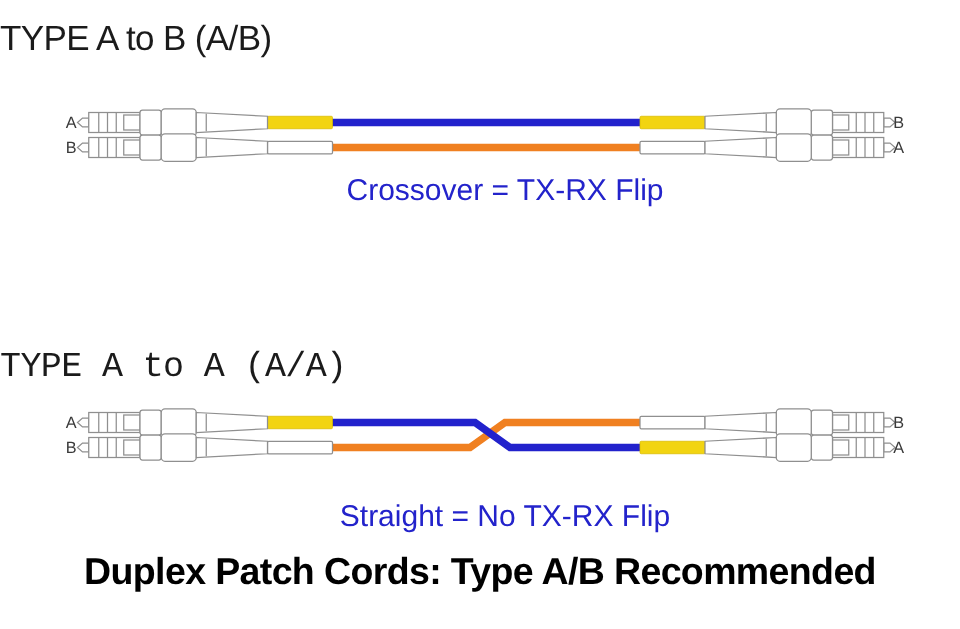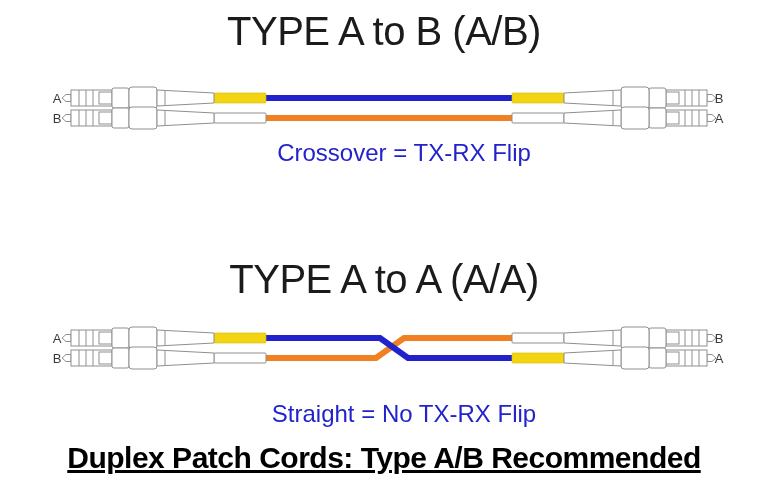--- a/index.html
+++ b/index.html
@@ -3,36 +3,36 @@
 <meta charset="utf-8">
 <style>
   html,body{margin:0;padding:0;}
   body{
     width:768px;height:503px;position:relative;overflow:hidden;
     background:#ffffff;
     font-family:"Liberation Sans", sans-serif;
   }
   .abs{position:absolute;left:0;width:768px;}
   .diagram-title{
-    top:0;height:62px;line-height:62px;text-align:center;
-    font-size:40px;letter-spacing:-0.5px;color:var(--heading-dark);
+    top:0;height:62px;line-height:62px;text-align:left;
+    font-size:28px;letter-spacing:-0.5px;color:var(--heading-dark);
     font-weight:500;
   }
-  #title-aa{top:248px;}
+  #title-aa{top:264px;font-family:Liberation Mono, monospace;}
   .cable-svg{position:absolute;left:0;width:768px;height:60px;display:block;}
   #cable-ab{top:78px;}
   #cable-aa{top:318px;}
   .caption{
     text-align:center;font-size:24px;color:var(--caption-blue);padding-left:20px;
   }
   #caption-ab{top:139px;}
   #caption-aa{top:400px;}
   .footer-title{
     top:441px;text-align:center;font-size:30px;font-weight:bold;
-    color:var(--footer-black);letter-spacing:-0.5px;text-decoration:underline;
+    color:var(--footer-black);letter-spacing:-0.5px;
   }
   
   .connector-art{stroke:var(--connector-line);fill:#ffffff;stroke-width:1;}
   .fiber{fill:none;stroke-width:6;}
   .fiber-blue{stroke:var(--fiber-blue);}
   .fiber-orange{stroke:var(--fiber-orange);}
   .tube-yellow{fill:var(--tube-yellow);stroke:var(--tube-yellow-edge);stroke-width:0.6;}
   .tube-white{fill:var(--tube-white);stroke:var(--connector-line);stroke-width:1;}
   .port-label{font-family:"Liberation Sans",sans-serif;font-size:13px;fill:var(--label-gray);}
 </style>

